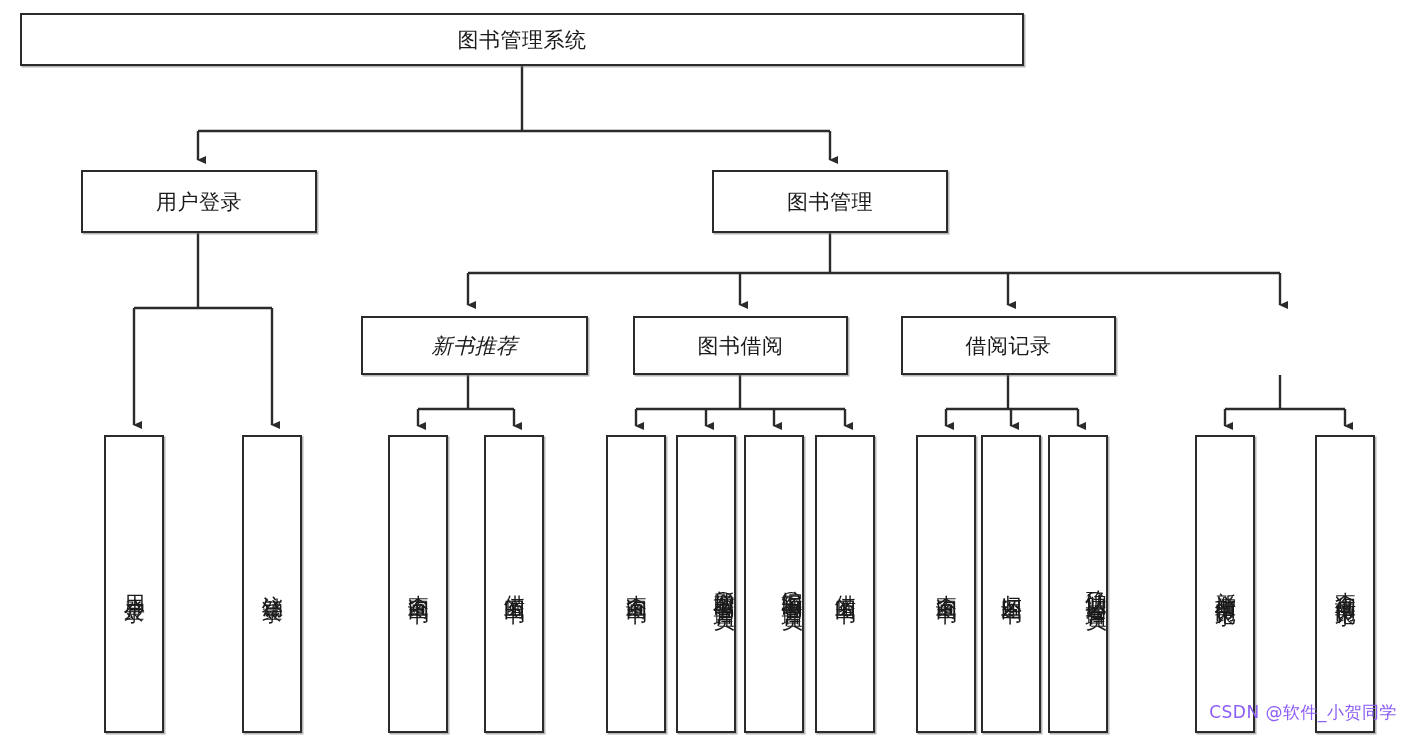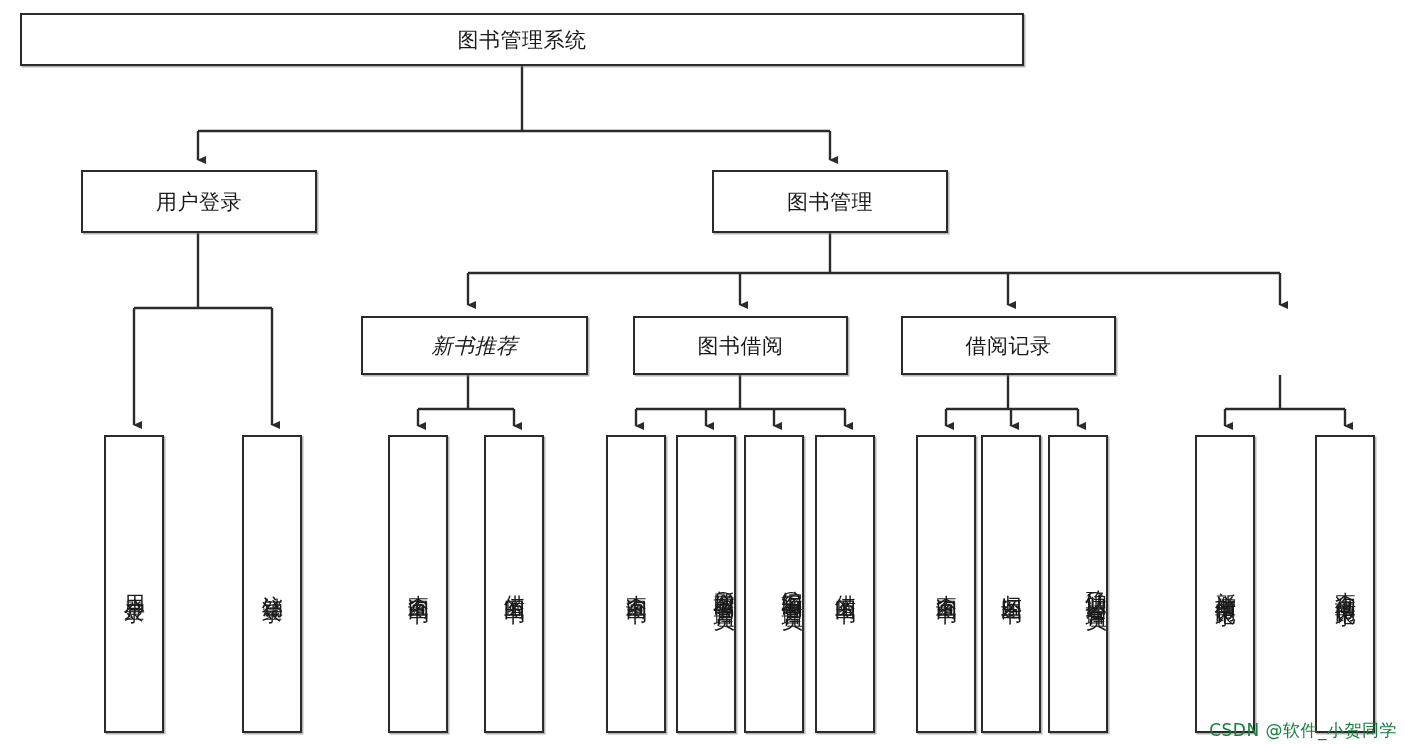--- a/index.html
+++ b/index.html
@@ -61,23 +61,23 @@
   #connector-layer {
     position: absolute;
     left: 0; top: 0;
     width: 1405px;
     height: 747px;
     pointer-events: none;
   }
   .watermark {
     position: absolute;
     right: 8px;
-    bottom: 5px;
+    bottom: 23px;
     font-size: 17px;
-    color: #15803d;
+    color: #8b5cf6;
     white-space: nowrap;
     letter-spacing: 0.5px;
   }
 </style>
 </head>
 <body>
 
 <div id="diagram-root">
 
   <svg id="connector-layer" viewBox="0 0 1405 747" width="1405" height="747">

